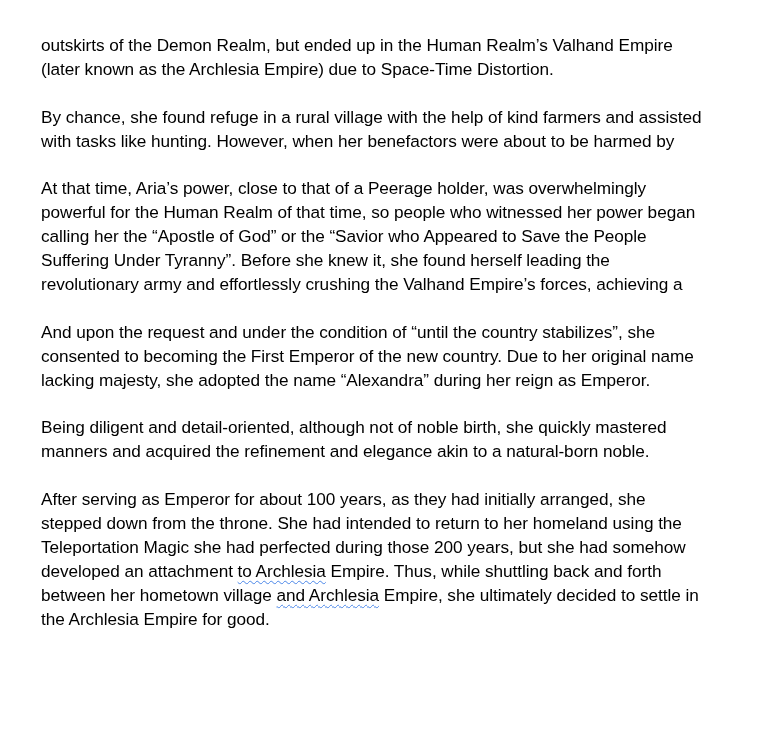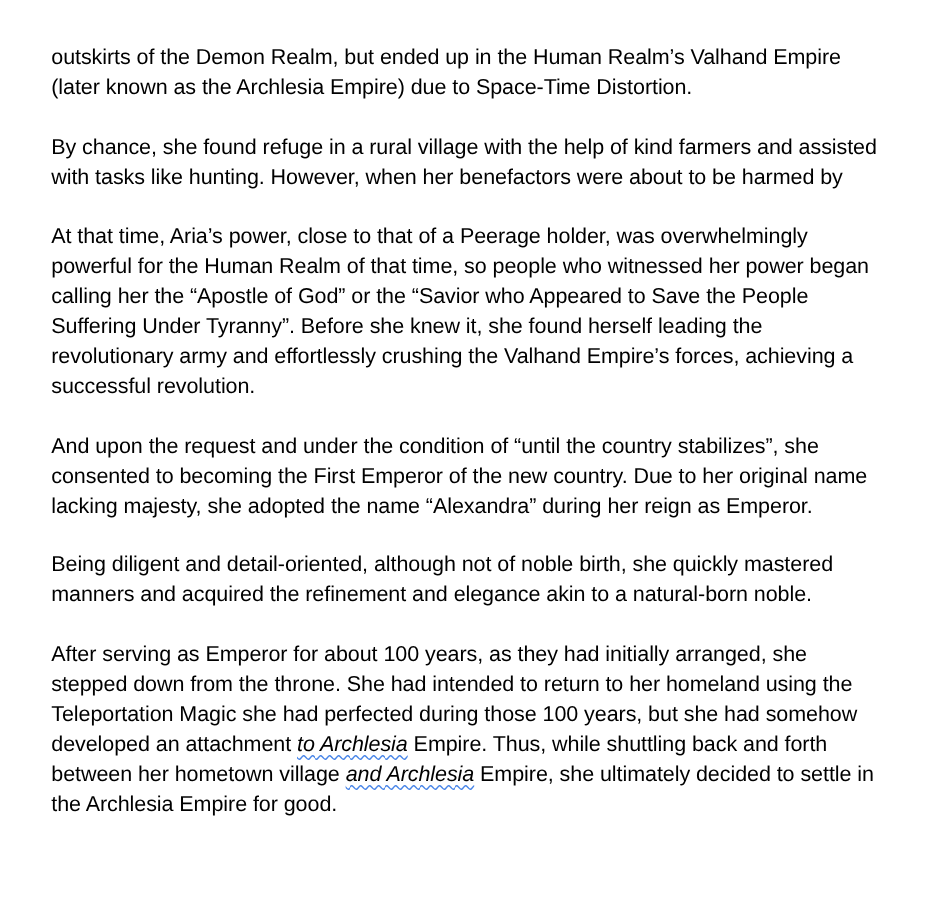--- a/index.html
+++ b/index.html
@@ -29,21 +29,20 @@
       white-space: normal;
     }
     .line {
       display: block;
       white-space: nowrap;
     }
     .spell {
       text-decoration: underline wavy #4a86e8;
       text-decoration-thickness: 1px;
       text-underline-offset: 3px;
-      font-style: italic;
     }
   </style>
 </head>
 <body>
 
 <div class="doc">
 
   <p class="para">
     <span class="line">outskirts of the Demon Realm, but ended up in the Human Realm’s Valhand Empire</span>
     <span class="line">(later known as the Archlesia Empire) due to Space-Time Distortion.</span>
@@ -53,36 +52,35 @@
     <span class="line">By chance, she found refuge in a rural village with the help of kind farmers and assisted</span>
     <span class="line">with tasks like hunting. However, when her benefactors were about to be harmed by</span>
   </p>
 
   <p class="para">
     <span class="line">At that time, Aria’s power, close to that of a Peerage holder, was overwhelmingly</span>
     <span class="line">powerful for the Human Realm of that time, so people who witnessed her power began</span>
     <span class="line">calling her the “Apostle of God” or the “Savior who Appeared to Save the People</span>
     <span class="line">Suffering Under Tyranny”. Before she knew it, she found herself leading the</span>
     <span class="line">revolutionary army and effortlessly crushing the Valhand Empire’s forces, achieving a</span>
-    <span class="line">successful revolution.</span>
   </p>
 
   <p class="para">
     <span class="line">And upon the request and under the condition of “until the country stabilizes”, she</span>
     <span class="line">consented to becoming the First Emperor of the new country. Due to her original name</span>
     <span class="line">lacking majesty, she adopted the name “Alexandra” during her reign as Emperor.</span>
   </p>
 
   <p class="para">
     <span class="line">Being diligent and detail-oriented, although not of noble birth, she quickly mastered</span>
     <span class="line">manners and acquired the refinement and elegance akin to a natural-born noble.</span>
   </p>
 
   <p class="para">
     <span class="line">After serving as Emperor for about 100 years, as they had initially arranged, she</span>
     <span class="line">stepped down from the throne. She had intended to return to her homeland using the</span>
-    <span class="line">Teleportation Magic she had perfected during those 100 years, but she had somehow</span>
+    <span class="line">Teleportation Magic she had perfected during those 200 years, but she had somehow</span>
     <span class="line"><span>developed an attachment </span><span class="spell">to Archlesia</span><span> Empire. Thus, while shuttling back and forth</span></span>
     <span class="line"><span>between her hometown village </span><span class="spell">and Archlesia</span><span> Empire, she ultimately decided to settle in</span></span>
     <span class="line">the Archlesia Empire for good.</span>
   </p>
 
 </div>
 
 </body></html>

